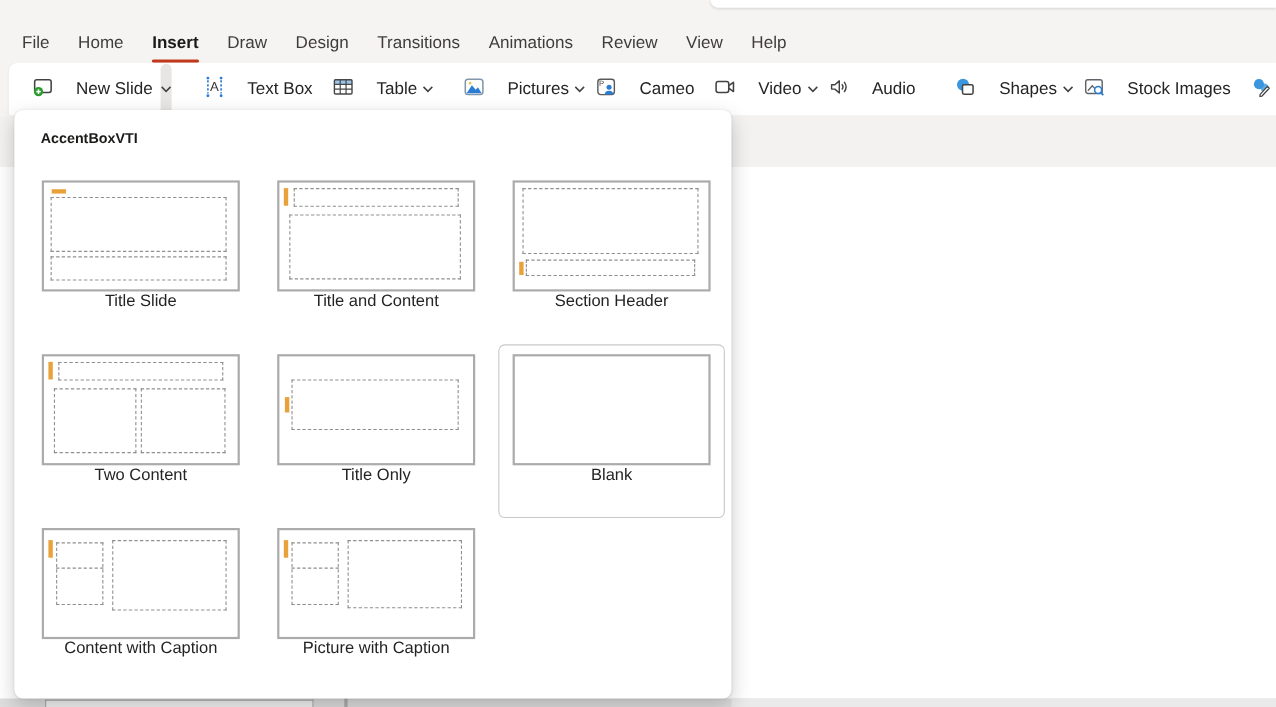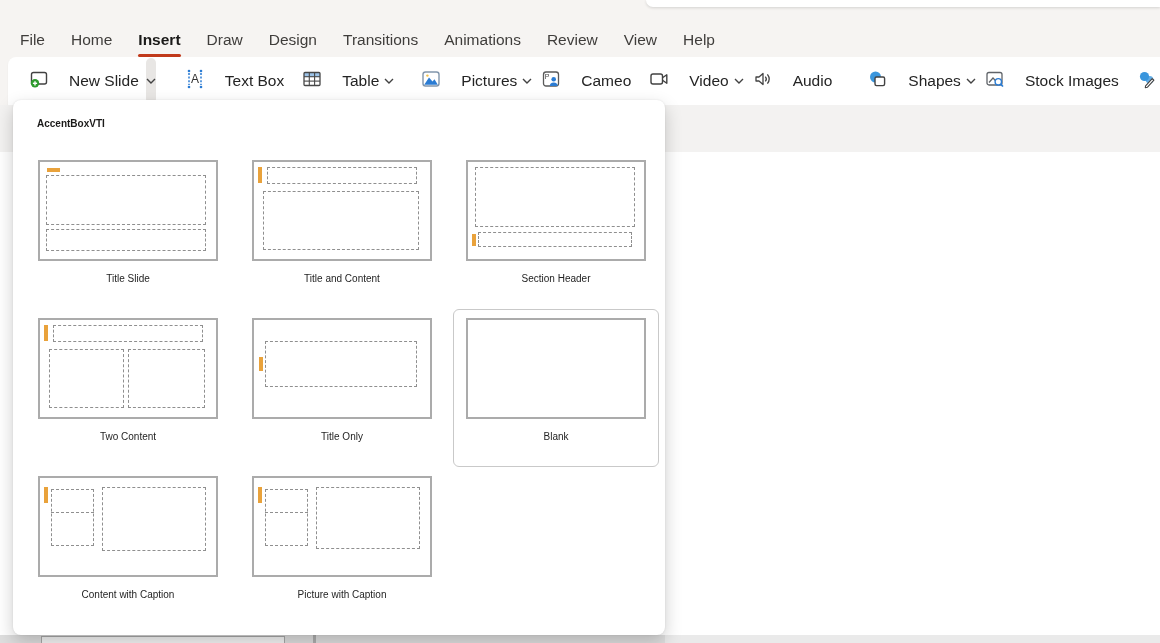--- a/index.html
+++ b/index.html
@@ -34,27 +34,27 @@
   .canvas-area { position:absolute; left:0; top:152px; right:0; bottom:8px; background:#fff; }
   .bottom-strip { position:absolute; left:0; bottom:0; right:0; height:8px; background:#dedede; }
   .bottom-strip .doc-edge { position:absolute; left:41px; top:1px; width:244px; height:7px;
     background:#f4f4f4; border:1px solid #a9a9a9; border-bottom:none; }
   .bottom-strip .tick { position:absolute; left:313px; top:0; width:3px; height:8px; background:#aeaeae; }
   .bottom-strip .right-light { position:absolute; left:665px; right:0; top:0; height:8px; background:#eaeaea; }
 
   
   .gallery { position:absolute; left:13px; top:100px; width:652px; height:535px; background:#fff;
     border-radius:8px; box-shadow:0 7px 18px rgba(0,0,0,.20), 0 0 2px rgba(0,0,0,.10); z-index:5; overflow:hidden; }
-  .gallery h2 { margin:18px 0 0 24px; font-size:10px; font-weight:700; color:#1b1a19; }
+  .gallery h2 { margin:18px 0 0 24px; font-size:13px; font-weight:700; color:#1b1a19; }
   .gallery-grid { display:grid; grid-template-columns:repeat(3,214px); grid-auto-rows:158px;
     margin:22px 0 0 8px; }
   .cell { justify-self:center; width:206px; display:flex; flex-direction:column; align-items:center;
     padding-top:8px; border:1px solid transparent; border-radius:6px; cursor:pointer; }
   .cell.selected { border-color:#c9c9c9; }
-  .caption { margin-top:12px; font-size:10px; color:#242424; }
+  .caption { font-size:15px; color:#242424; }
 
   .thumb { position:relative; width:180px; height:101px; background:#fff; border:2px solid #ababab; }
   .ph { position:absolute; border:1px dashed #8f8f8f; background:#fff; }
   .accent { position:absolute; background:#e9a23b; }
   .cap-div { position:absolute; left:-1px; right:-1px; top:40%; border-top:1px dashed #8f8f8f; }
 </style>
 </head>
 <body>
 
 <div class="chrome">

